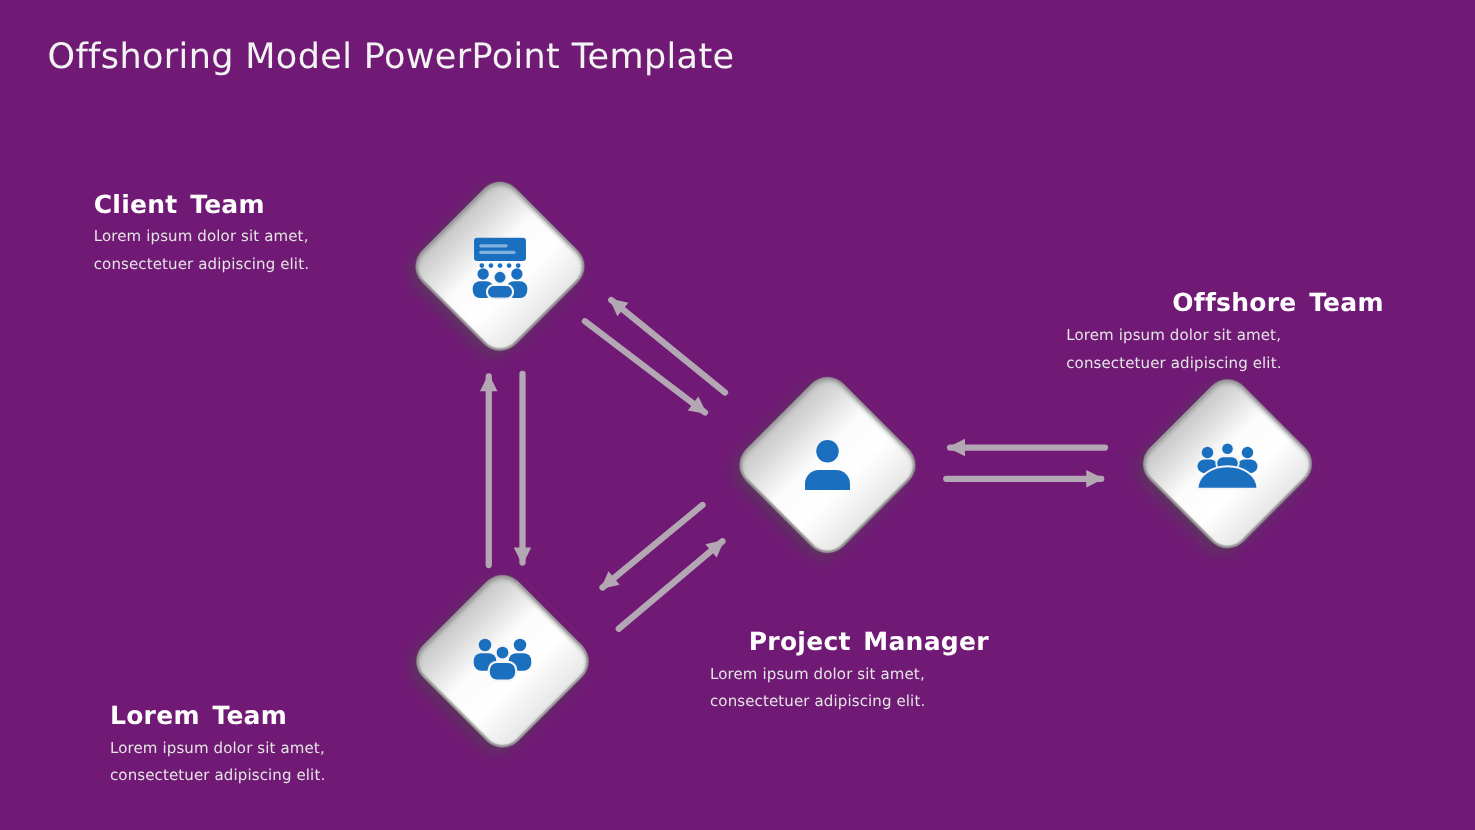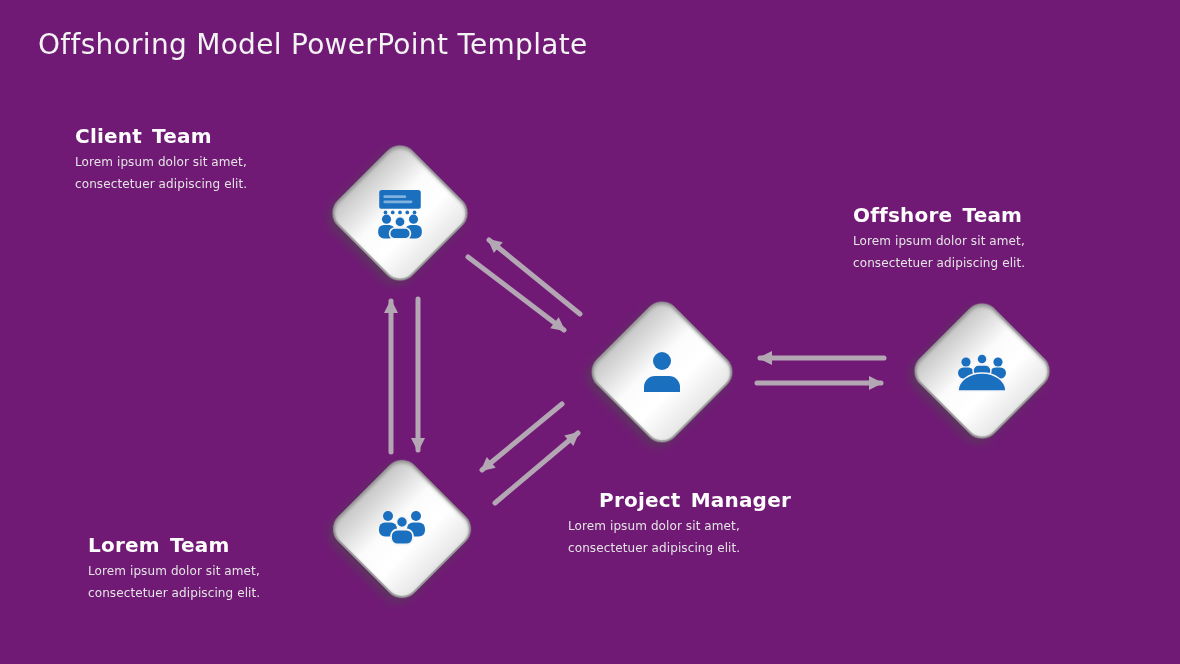--- a/index.html
+++ b/index.html
@@ -39,34 +39,34 @@
   .d-onsite{left:348px;top:475px;width:108px;height:108px;}
   .d-pm{left:607px;top:317px;width:110px;height:110px;}
   .d-offshore{left:929px;top:318px;width:106px;height:106px;}
   
   .icon-wrap{position:absolute;transform:translate(-50%,-50%);line-height:0;}
   .i-client{left:400px;top:214px;}
   .i-onsite{left:402px;top:530px;}
   .i-pm{left:662px;top:372px;}
   .i-offshore{left:982px;top:373px;}
   
-  .textblock{position:absolute;width:254px;}
+  .textblock{position:absolute;width:254px;margin-top:27px;}
   .node-title{
     font-size:20px;font-weight:700;color:#fdfdfd;
     word-spacing:3px;letter-spacing:.2px;margin-bottom:3px;
   }
   .node-desc{
     font-size:12px;line-height:22px;color:#e4e4e4;letter-spacing:.1px;
   }
   .t-client{left:75px;top:124px;text-align:left;}
   .t-onsite{left:88px;top:533px;text-align:left;}
-  .t-pm{left:568px;top:488px;}
+  .t-pm{left:568px;top:474px;}
   .t-pm .node-title{text-align:center;}
   .t-offshore{left:853px;top:203px;}
-  .t-offshore .node-title{text-align:left;}
+  .t-offshore .node-title{text-align:right;}
 </style>
 </head>
 <body>
 
 <div class="slide">
 
   <div class="slide-title">Offshoring Model PowerPoint Template</div>
 
   <svg class="arrows" viewBox="0 0 1180 664">
     <defs>

